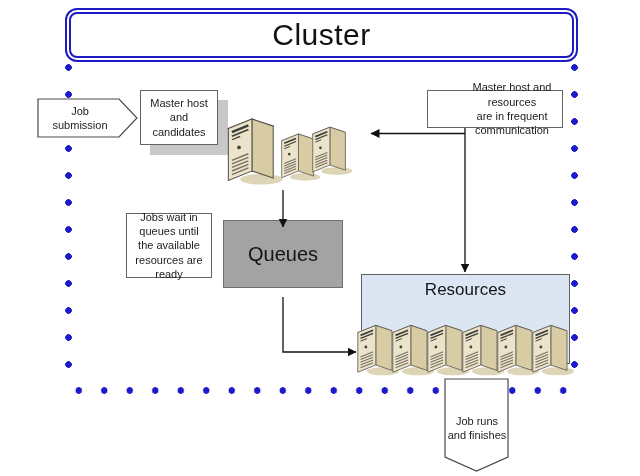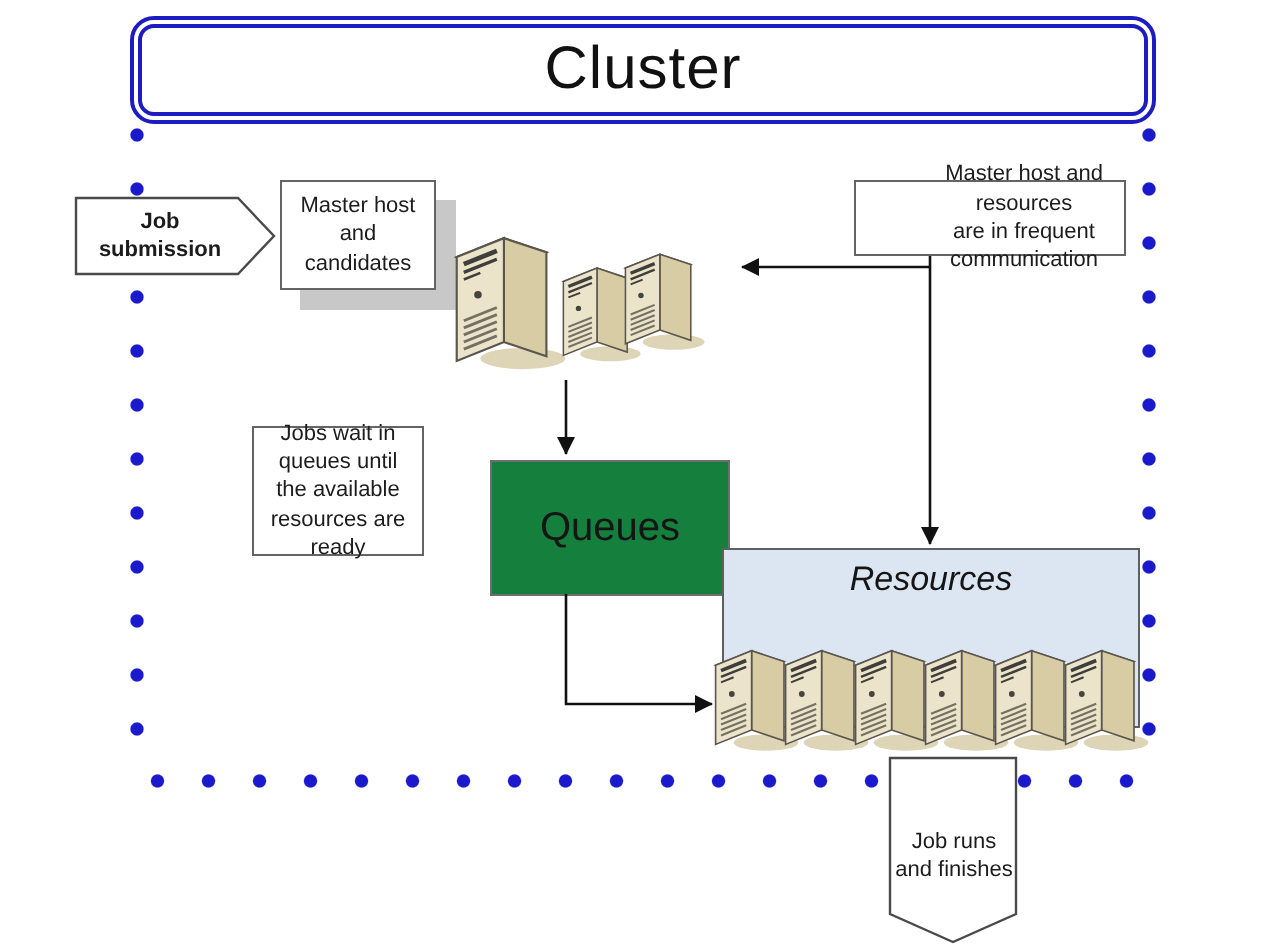--- a/index.html
+++ b/index.html
@@ -17,24 +17,24 @@
   
   .dots { position:absolute; z-index:1;
     background-image:radial-gradient(circle at 50% 50%, #1a1acc 3px, rgba(26,26,204,0) 3.6px);
   }
   .dots-left   { left:64px;  top:54px;  width:9px;   height:326px; background-size:9px 27px; }
   .dots-right  { left:570px; top:54px;  width:9px;   height:326px; background-size:9px 27px; }
   .dots-bottom { left:66px;  top:386px; width:514px; height:9px;   background-size:25.5px 9px; }
   
   .flowbox { position:absolute; z-index:2; border:1px solid #6e6e6e;
     display:flex; align-items:center; justify-content:center; color:#151515; }
-  .queues { left:223px; top:230px; width:118px; height:66px; background:#15803d; font-size:20px;margin-left:22px; }
+  .queues { left:223px; top:220px; width:118px; height:66px; background:#a3a3a3; font-size:20px; }
   .resources { left:361px; top:274px; width:209px; height:89px; background:#dce6f2;
     border-color:#5f5f5f; align-items:flex-start; font-size:17px; padding-top:5px;
-    box-sizing:border-box; height:90px;font-style:italic; }
+    box-sizing:border-box; height:90px; }
   
   .shadow-rect { position:absolute; left:150px; top:100px; width:78px; height:55px;
     background:#c8c8c8; z-index:2; }
   
   .overlay { position:absolute; left:0; top:0; z-index:3; pointer-events:none; }
   
   .annot {
     position:absolute; z-index:4; background:#fff; border:1px solid #646464;
     font-size:11px; line-height:1.3; color:#1c1c1c;
     display:flex; align-items:center; justify-content:center;
@@ -43,21 +43,21 @@
   .master-host { left:140px; top:90px;  width:78px;  height:55px;justify-content:center; }
   .jobs-wait   { left:126px; top:213px; width:86px;  height:65px; }
   .comm        { left:427px; top:90px;  width:136px; height:38px;padding-left:34px; }
   
   .shaped { position:absolute; z-index:4; }
   .shaped svg { position:absolute; left:0; top:0; }
   .shaped .txt {
     position:absolute; font-size:11px; line-height:1.3; color:#1c1c1c;
     text-align:center; white-space:pre-line;
   }
-  .job-sub { left:37px; top:98px; width:102px; height:40px;font-weight:bold; }
+  .job-sub { left:37px; top:98px; width:102px; height:40px; }
   .job-sub .txt { left:2px; right:18px; top:0; bottom:0;
     display:flex; align-items:center; justify-content:center; }
   .banner { left:444px; top:378px; width:66px; height:95px; }
   .banner .txt { left:0; right:0; top:36px; }
 </style>
 </head>
 <body>
 
 <div class="canvas">
 

